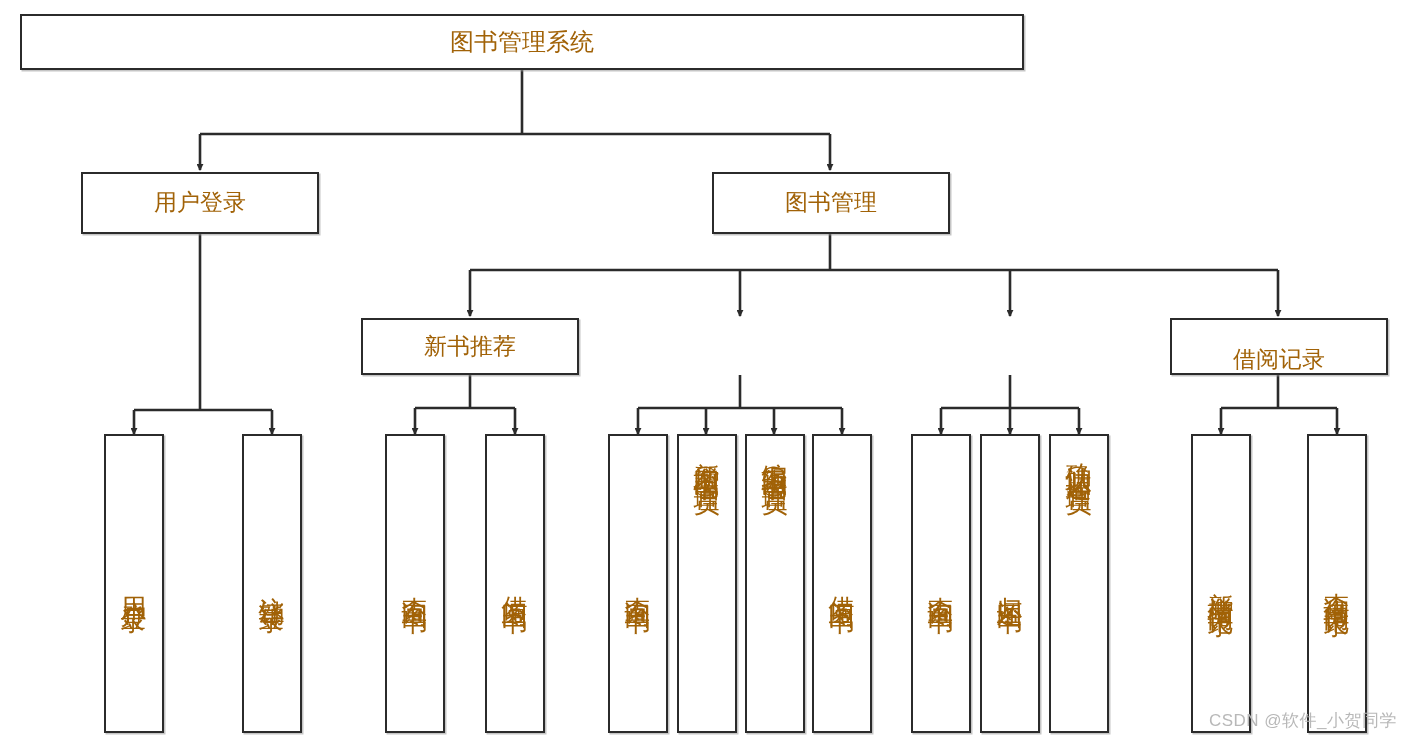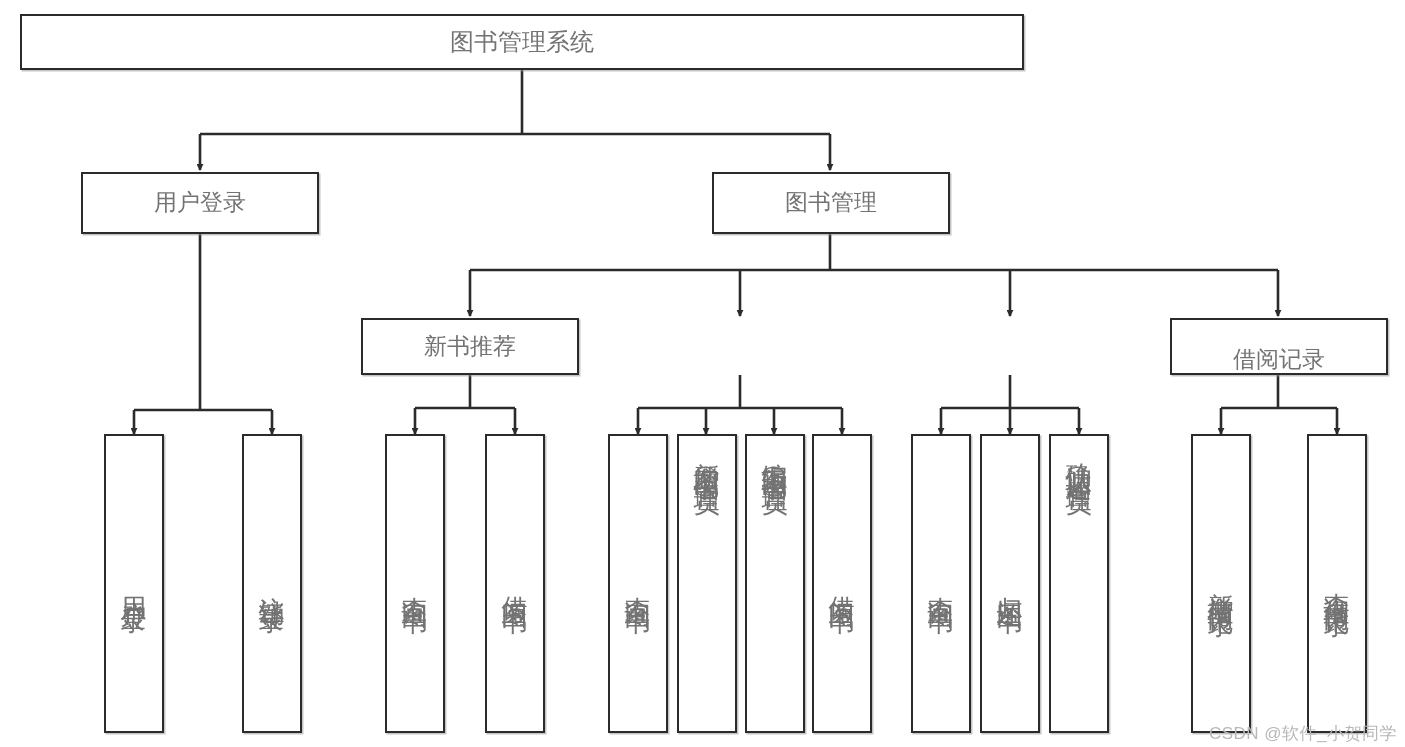--- a/index.html
+++ b/index.html
@@ -28,21 +28,21 @@
   }
   .node {
     position: absolute;
     box-sizing: border-box;
     background: #ffffff;
     border: 2.5px solid #2b2b2b;
     box-shadow: 1.5px 1.5px 0 0 rgba(150,150,150,0.55);
     display: flex;
     align-items: center;
     justify-content: center;
-    color: #737373;
+    color: #a16207;
   }
   .node .label {
     display: block;
     text-align: center;
     line-height: 1.12;
     white-space: nowrap;
   }
   
   .node.horiz .label {
     font-size: 23px;
@@ -66,21 +66,21 @@
   .node.vert.topalign {
     align-items: flex-start;
   }
   .node.vert.midalign {
     align-items: center;
     padding-top: 0;
   }
   #watermark {
     position: absolute;
     right: 8px;
-    bottom: 2px;
+    bottom: 15px;
     font-size: 17px;
     color: #b8b8b8;
     letter-spacing: 0.5px;
     user-select: none;
     white-space: nowrap;
   }
 </style>
 </head>
 <body>
 

